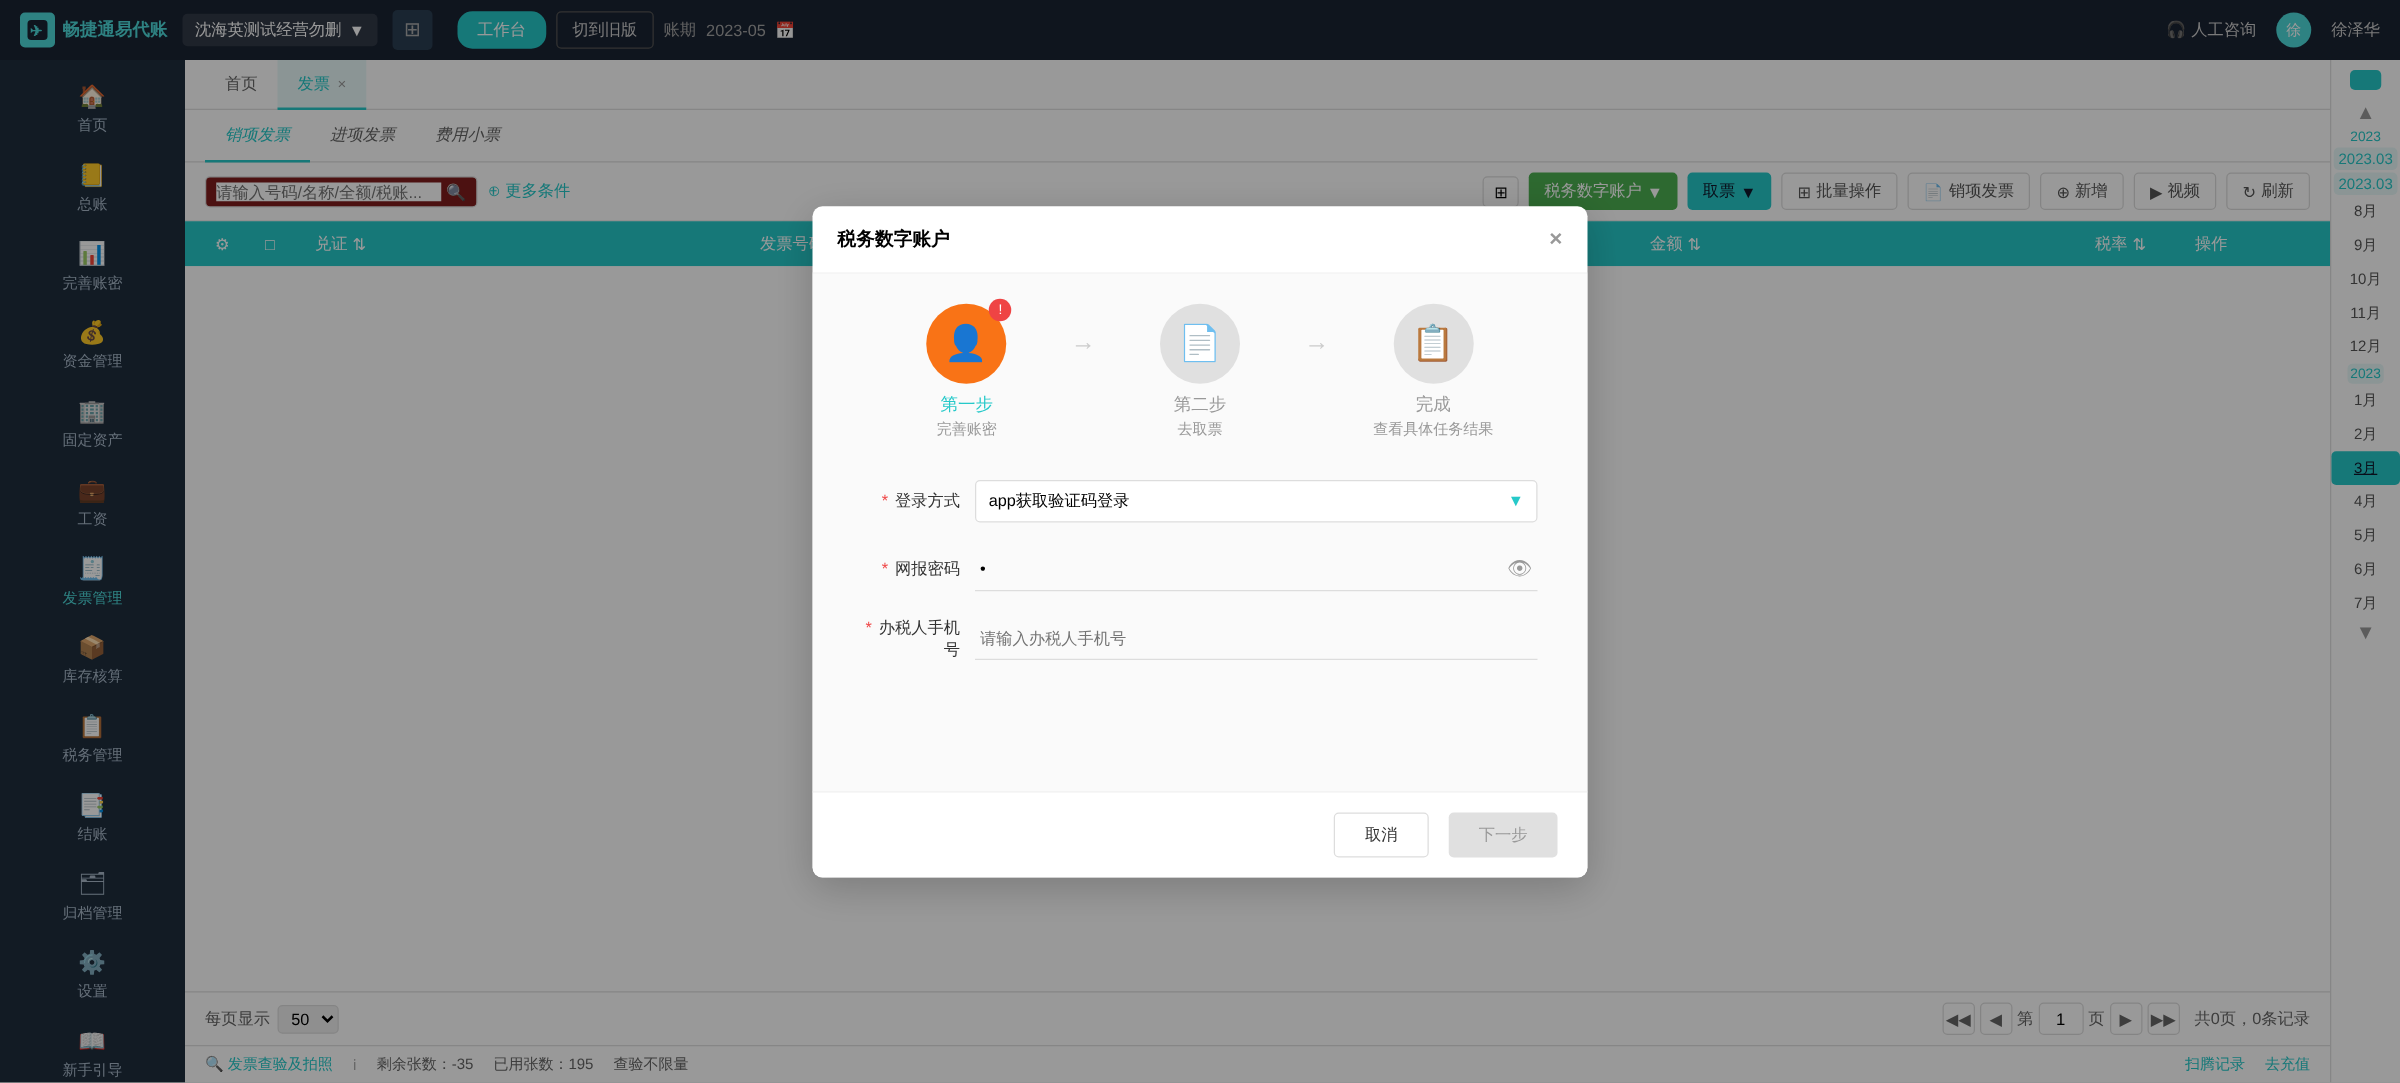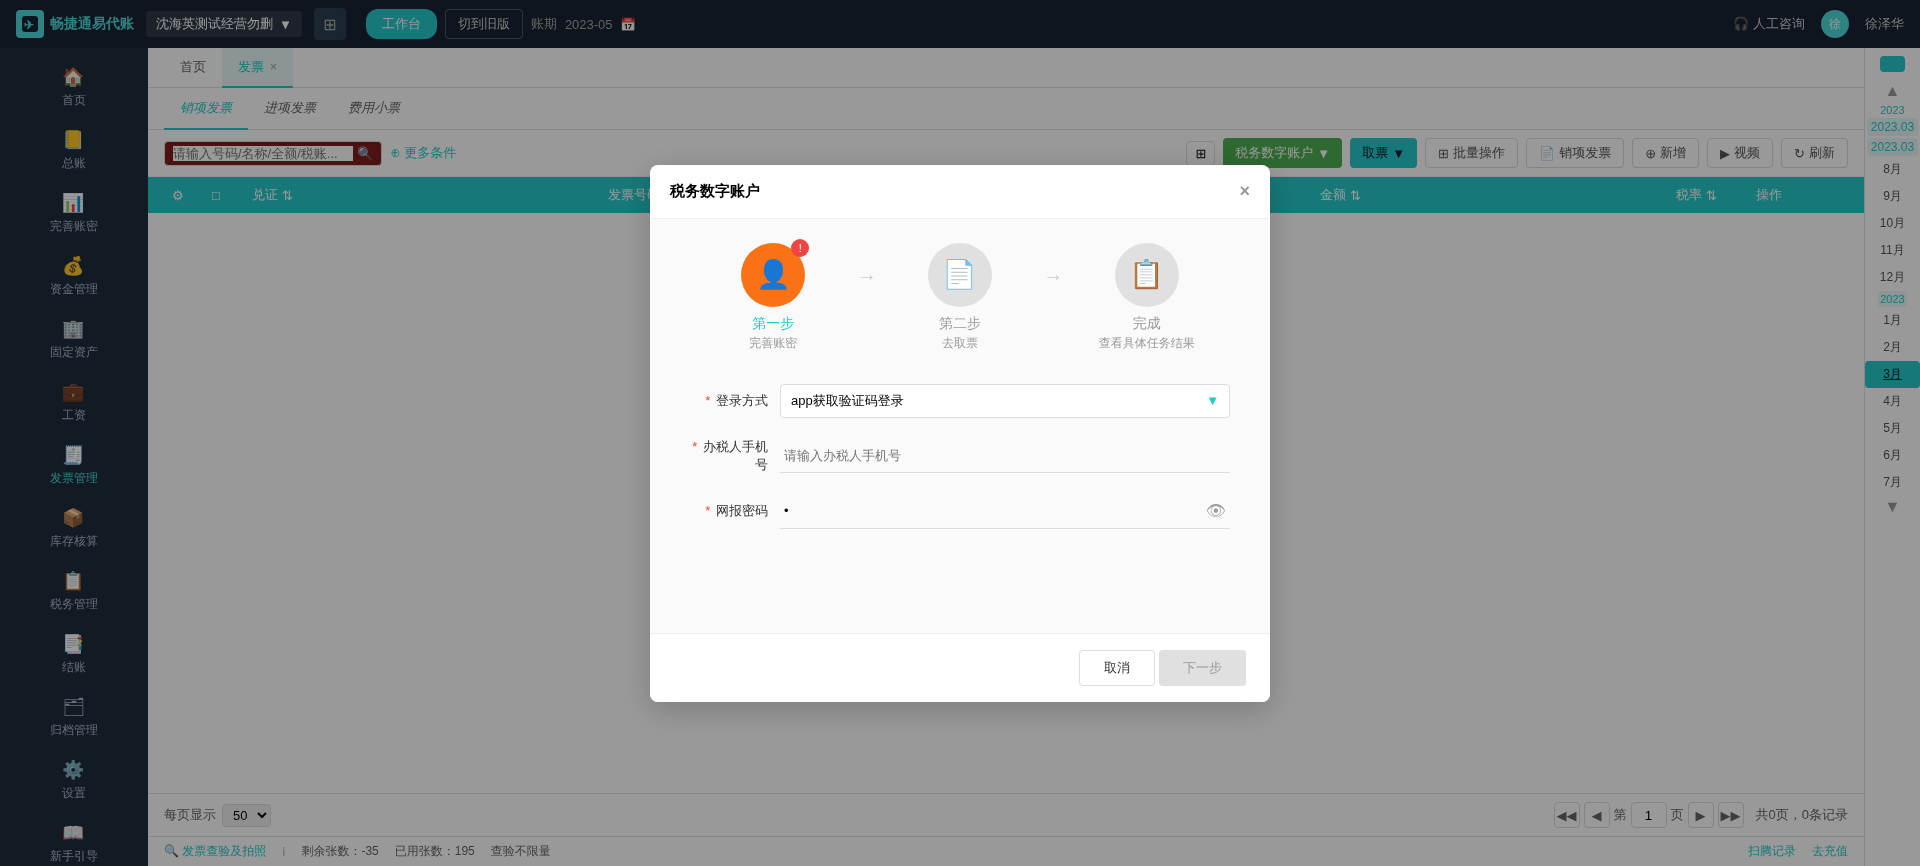--- a/index.html
+++ b/index.html
@@ -91,21 +91,21 @@
     
     .form-row { display: flex; align-items: center; margin-bottom: 20px; }
     .form-label { width: 90px; font-size: 13px; color: #333; text-align: right; padding-right: 12px; }
     .form-label.required::before { content: '*'; color: #ef4444; margin-right: 2px; }
     .form-select { flex: 1; height: 34px; border: 1px solid #ddd; border-radius: 4px; padding: 0 10px; font-size: 13px; display: flex; align-items: center; justify-content: space-between; cursor: pointer; background: #fff; }
     .form-input { flex: 1; height: 34px; border: none; border-bottom: 1px solid #ddd; outline: none; font-size: 13px; padding: 0 4px; background: transparent; }
     .form-input-wrap { flex: 1; position: relative; display: flex; align-items: center; border-bottom: 1px solid #ddd; }
     .password-toggle { position: absolute; right: 4px; cursor: pointer; color: #999; font-size: 16px; }
 
     
-    .modal-footer { display: flex; justify-content: flex-end; gap: 4px; padding: 16px 24px; border-top: 1px solid #f0f0f0; background: #fff; }
+    .modal-footer { display: flex; justify-content: flex-end; gap: 16px; padding: 16px 24px; border-top: 1px solid #f0f0f0; background: #fff; }
     .btn-cancel { background: #fff; color: #333; border: 1px solid #ddd; border-radius: 4px; padding: 8px 24px; cursor: pointer; font-size: 13px; }
     .btn-next { background: #e0e0e0; color: #999; border: none; border-radius: 4px; padding: 8px 24px; cursor: pointer; font-size: 13px; }
 
     
     .period-sidebar { width: 56px; background: #fff; border-left: 1px solid #e0e0e0; display: flex; flex-direction: column; align-items: center; padding: 8px 0; overflow-y: auto; }
     .period-month { font-size: 12px; color: #555; padding: 5px 4px; cursor: pointer; text-align: center; width: 100%; }
     .period-month.active { background: #26c9c9; color: #0f172a; border-radius: 4px; text-decoration: underline; }
     .period-nav { font-size: 16px; color: #999; cursor: pointer; padding: 2px; }
     .period-open-btn { writing-mode: vertical-rl; background: #26c9c9; color: #fff; font-size: 12px; border-radius: 4px; padding: 8px 4px; cursor: pointer; margin-bottom: 8px; }
   </style>
@@ -418,36 +418,36 @@
             <span>登录方式</span>
           </div>
           <div class="form-select">
             <span>app获取验证码登录</span>
             <span style="color:#26c9c9;">▼</span>
           </div>
         </div>
 
         <div class="form-row">
           <div class="form-label required">
-            <span>办税人手机号</span>
-          </div>
-          <div class="form-input-wrap">
-            <input type="text" class="form-input" style="flex: 1 1 0%; border: none; outline: none; background: transparent;" placeholder="请输入办税人手机号">
-          </div>
-        </div>
-
-        <div class="form-row">
-          <div class="form-label required">
             <span>网报密码</span>
           </div>
           <div class="form-input-wrap">
             <input type="password" class="form-input" value="a" style="flex: 1 1 0%; border: none; outline: none; background: transparent;">
             <span class="password-toggle">👁</span>
           </div>
         </div>
+
+        <div class="form-row">
+          <div class="form-label required">
+            <span>办税人手机号</span>
+          </div>
+          <div class="form-input-wrap">
+            <input type="text" class="form-input" style="flex: 1 1 0%; border: none; outline: none; background: transparent;" placeholder="请输入办税人手机号">
+          </div>
+        </div>
       </div>
 
       <div style="height:60px;"></div>
     </div>
 
     <div class="modal-footer">
       <button class="btn-cancel">取消</button>
       <button class="btn-next">下一步</button>
     </div>
   </div>

